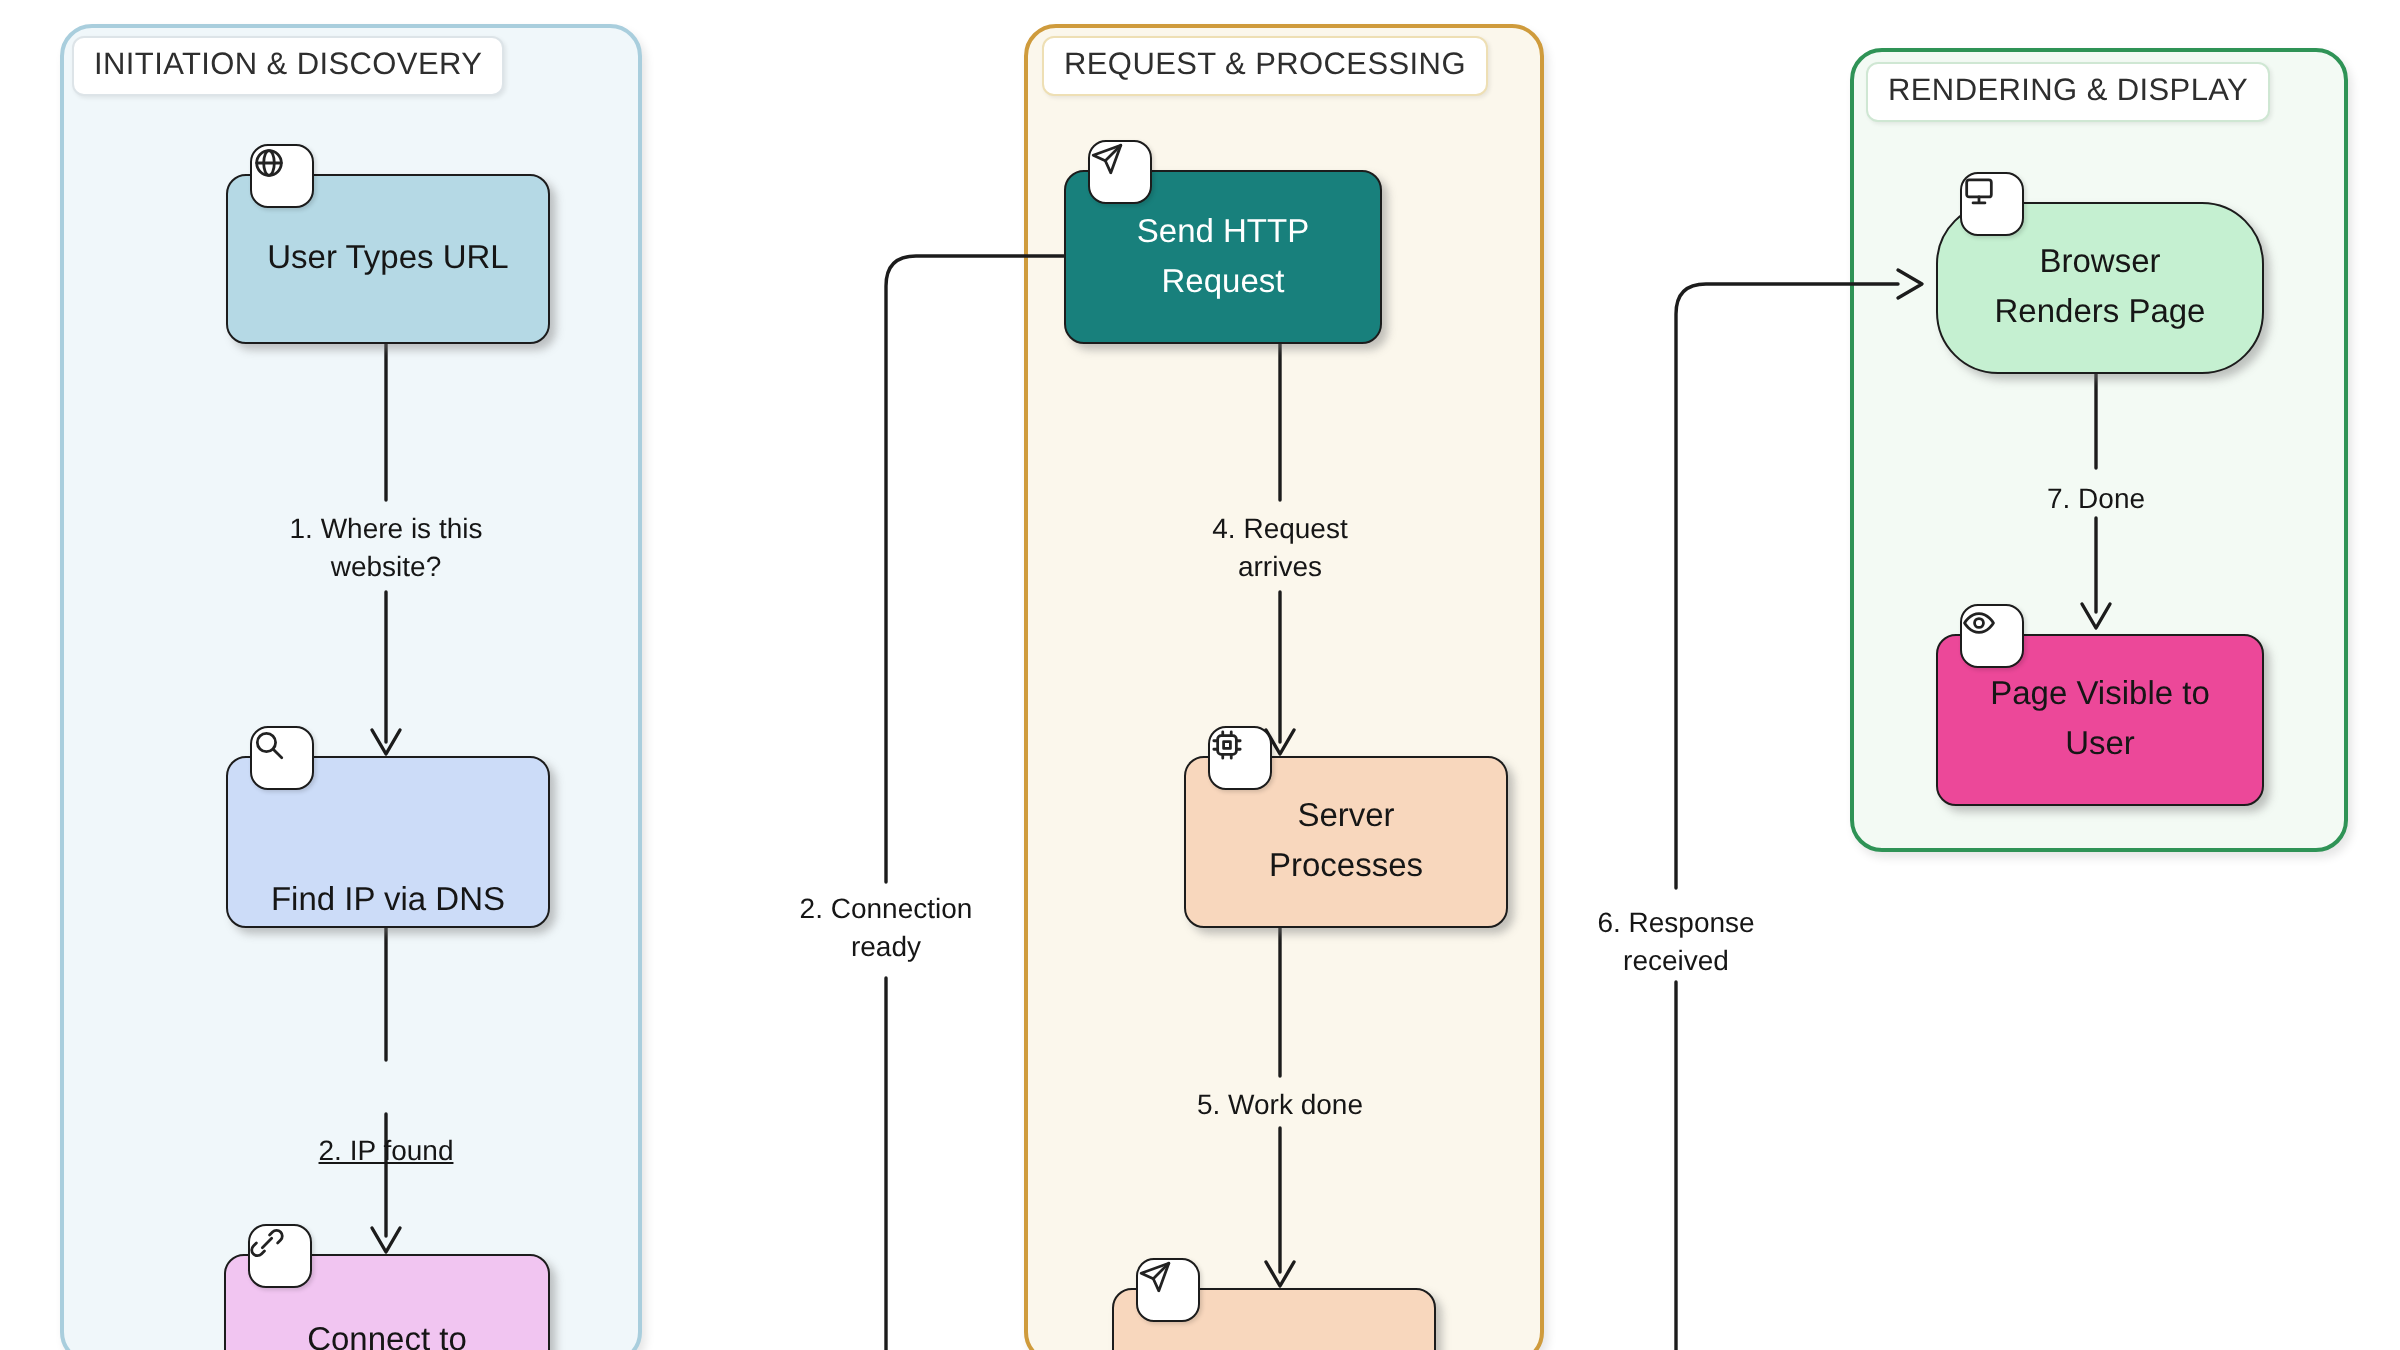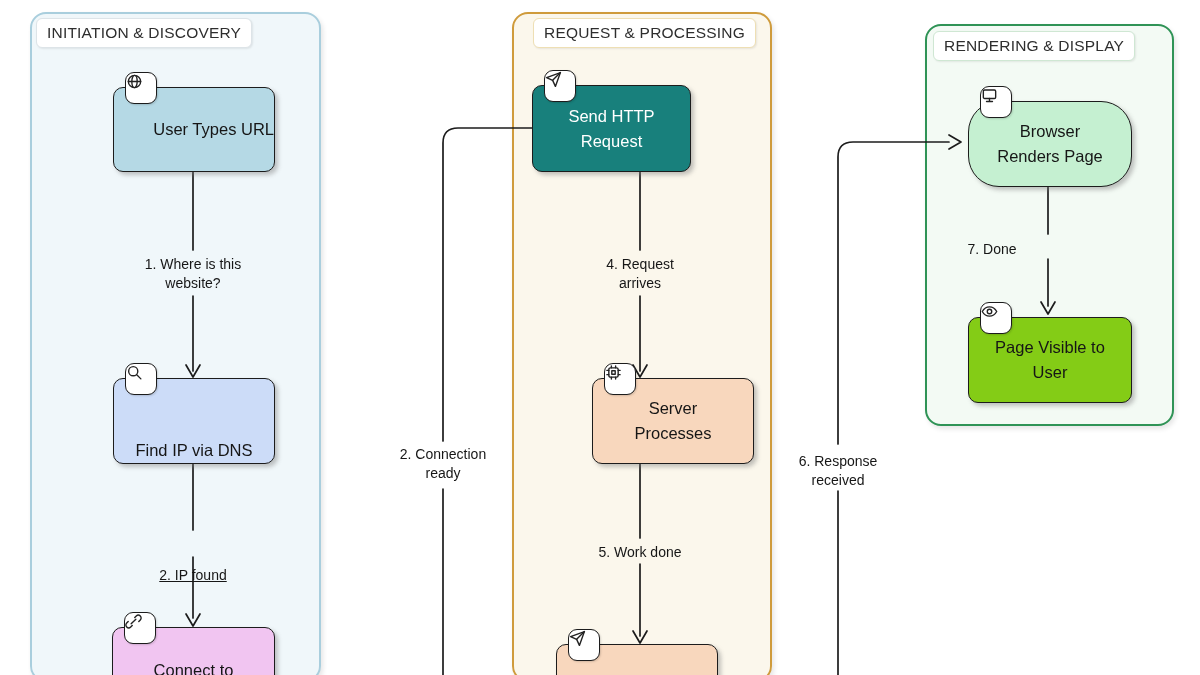--- a/index.html
+++ b/index.html
@@ -16,40 +16,40 @@
   }
   .lane1{left:30px;top:12px;width:287px;height:666px;}
   .lane2{left:512px;top:12px;width:256px;height:666px;}
   .lane3{left:925px;top:24px;width:245px;height:398px;}
   .lane-title{
     position:absolute;background:#fff;border:1.4px solid #ddd;border-radius:6px;
     padding:5px 10px;font-size:15.5px;letter-spacing:.2px;color:#2e2e2e;
     box-shadow:1px 1px 2px rgba(0,0,0,.08);white-space:nowrap;z-index:4;
   }
   .lt1{left:36px;top:18px;}
-  .lt2{left:521px;top:18px;margin-left:12px;}
+  .lt2{left:521px;top:18px;}
   .lt3{left:933px;top:31px;}
   .connectors{position:absolute;left:0;top:0;z-index:2;}
   .connectors path{stroke:var(--stroke);stroke-width:1.7;fill:none;stroke-linecap:round;stroke-linejoin:round;}
   .edge-label{
     position:absolute;transform:translateX(-50%);text-align:center;
     font-size:14px;line-height:19px;color:var(--text);z-index:3;white-space:nowrap;
   }
   .edge-label span{display:block;}
   .e1{left:193px;top:255px;} .e2{left:193px;top:566px;text-decoration:underline;} .e3{left:443px;top:445px;}
   .e4{left:640px;top:255px;} .e5{left:640px;top:543px;} .e6{left:838px;top:452px;}
-  .e7{left:992px;top:240px;}
+  .e7{left:1048px;top:240px;}
   .node{
     position:absolute;border:1.6px solid var(--node-border);border-radius:10px;
     display:flex;flex-direction:column;justify-content:center;align-items:center;
     font-size:16.5px;line-height:25px;color:var(--text);
     box-shadow:3px 3px 4px rgba(125,125,125,.45);z-index:5;
   }
   .node span{display:block;text-align:center;}
-  .n-user{left:113px;top:87px;width:160px;height:83px;align-items:flex-end;}
+  .n-user{left:113px;top:87px;width:160px;height:83px;}
   .n-dns{left:113px;top:378px;width:160px;height:84px;justify-content:flex-end;}
   .n-connect{left:112px;top:627px;width:161px;height:84px;}
   .n-send{left:532px;top:85px;width:157px;height:85px;align-items:center;}
   .n-proc{left:592px;top:378px;width:160px;height:84px;}
   .n-sends{left:556px;top:644px;width:160px;height:84px;}
   .n-browser{left:968px;top:101px;width:162px;height:84px;}
   .n-visible{left:968px;top:317px;width:162px;height:84px;}
   .badge{
     position:absolute;left:11px;top:-16px;width:30px;height:30px;background:#fff;
     border:1.6px solid var(--node-border);border-radius:9px;
@@ -209,21 +209,21 @@
     <span class="badge">
       <svg width="17" height="17" viewBox="0 0 16 16">
         <rect x="2.2" y="2.8" width="11.6" height="8" rx="1.2"></rect>
           <path d="M8 10.8 v2.4 M5.2 13.6 h5.6"></path>
       </svg>
     </span>
     <span>Browser</span>
     <span>Renders Page</span>
   </div>
 
-  <div class="node n-visible" style="background: #84cc16;">
+  <div class="node n-visible" style="background: #ec4899;">
     <span class="badge">
       <svg width="17" height="17" viewBox="0 0 16 16">
         <path d="M1.2 8 S3.7 3.6 8 3.6 S14.8 8 14.8 8 S12.3 12.4 8 12.4 S1.2 8 1.2 8 Z"></path>
           <circle cx="8" cy="8" r="2.1"></circle>
       </svg>
     </span>
     <span>Page Visible to</span>
     <span>User</span>
   </div>
 

